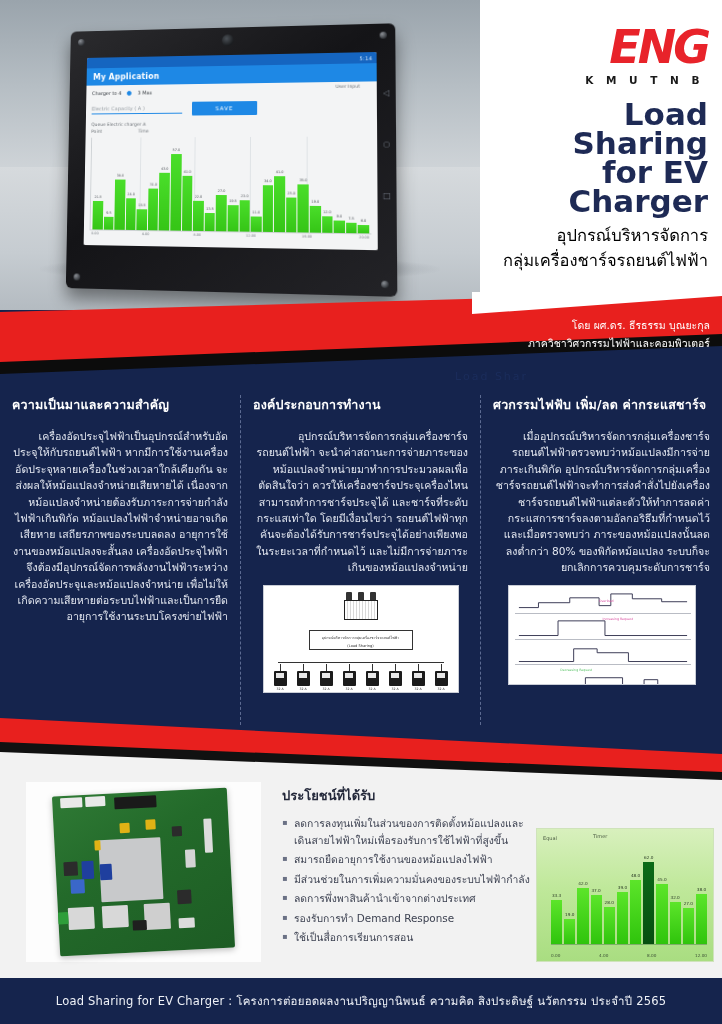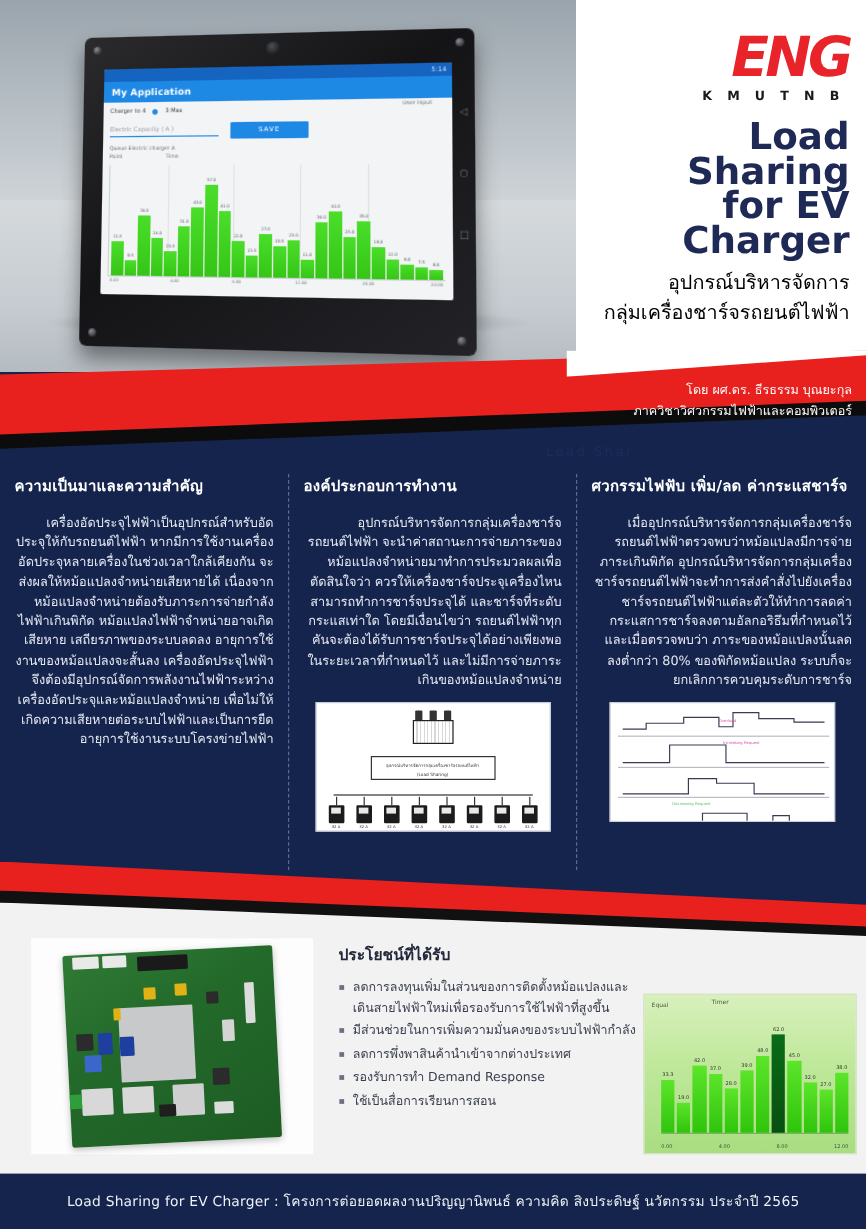--- a/index.html
+++ b/index.html
@@ -482,20 +482,21 @@
         <span class="cmp" style="left: 0px; top: 116px; width: 10px; height: 12px; background: rgb(46, 158, 58);"></span>
         <span class="cmp" style="left: 74px; top: 128px; width: 14px; height: 10px; background: rgb(31, 31, 31);"></span>
         <span class="cmp" style="left: 120px; top: 128px; width: 16px; height: 10px; background: rgb(220, 220, 220);"></span>
       </div>
   </div>
 
   <div class="benefits">
     <h3>ประโยชน์ที่ได้รับ</h3>
     <ul id="benefitList">
         <li>ลดการลงทุนเพิ่มในส่วนของการติดตั้งหม้อแปลงและเดินสายไฟฟ้าใหม่เพื่อรองรับการใช้ไฟฟ้าที่สูงขึ้น</li>
+        <li>สมารถยืดอายุการใช้งานของหม้อแปลงไฟฟ้า</li>
         <li>มีส่วนช่วยในการเพิ่มความมั่นคงของระบบไฟฟ้ากำลัง</li>
         <li>ลดการพึ่งพาสินค้านำเข้าจากต่างประเทศ</li>
         <li>รองรับการทำ Demand Response</li>
         <li>ใช้เป็นสื่อการเรียนการสอน</li>
       </ul>
   </div>
 
   <div class="barfig">
     <span class="lbl" style="left:6px;top:6px">Equal</span>
     <span class="lbl" style="left:56px;top:4px">Timer</span>

